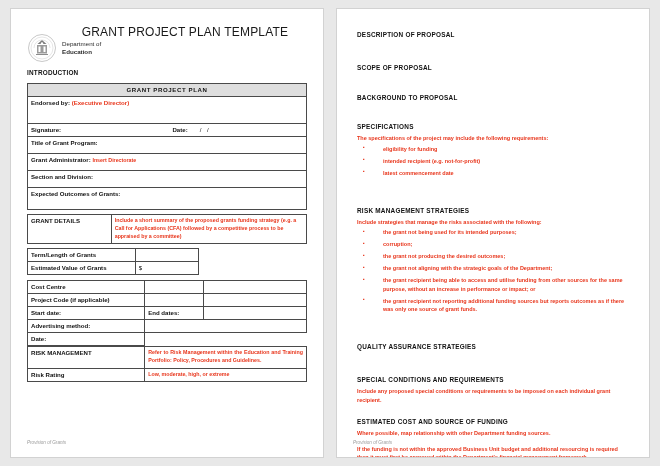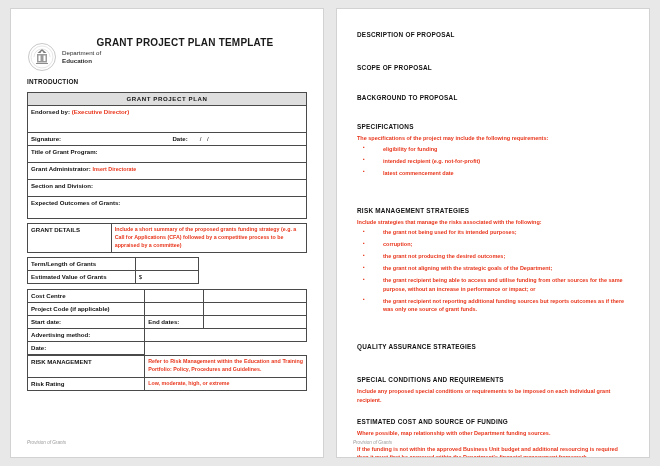--- a/index.html
+++ b/index.html
@@ -33,26 +33,26 @@
   }
   .page-inner {
     position: absolute;
     left: 0; right: 0; top: 0; bottom: 0;
     padding: 14px 16px 0 16px;
     box-sizing: border-box;
   }
 
   
   .doc-title {
-    font-size: 10px;
-    font-weight: bold;
+    font-size: 12px;
+    font-weight: normal;
     color: #1a1a1a;
     letter-spacing: .2px;
     text-align: center;
-    margin: 14px 0 0 0;
+    margin: 2px 0 0 0;
     padding-left: 36px;
   }
   .brandrow {
     display: flex;
     align-items: center;
     gap: 5px;
     margin-top: -6px;
   }
   .crest {
     width: 30px;

